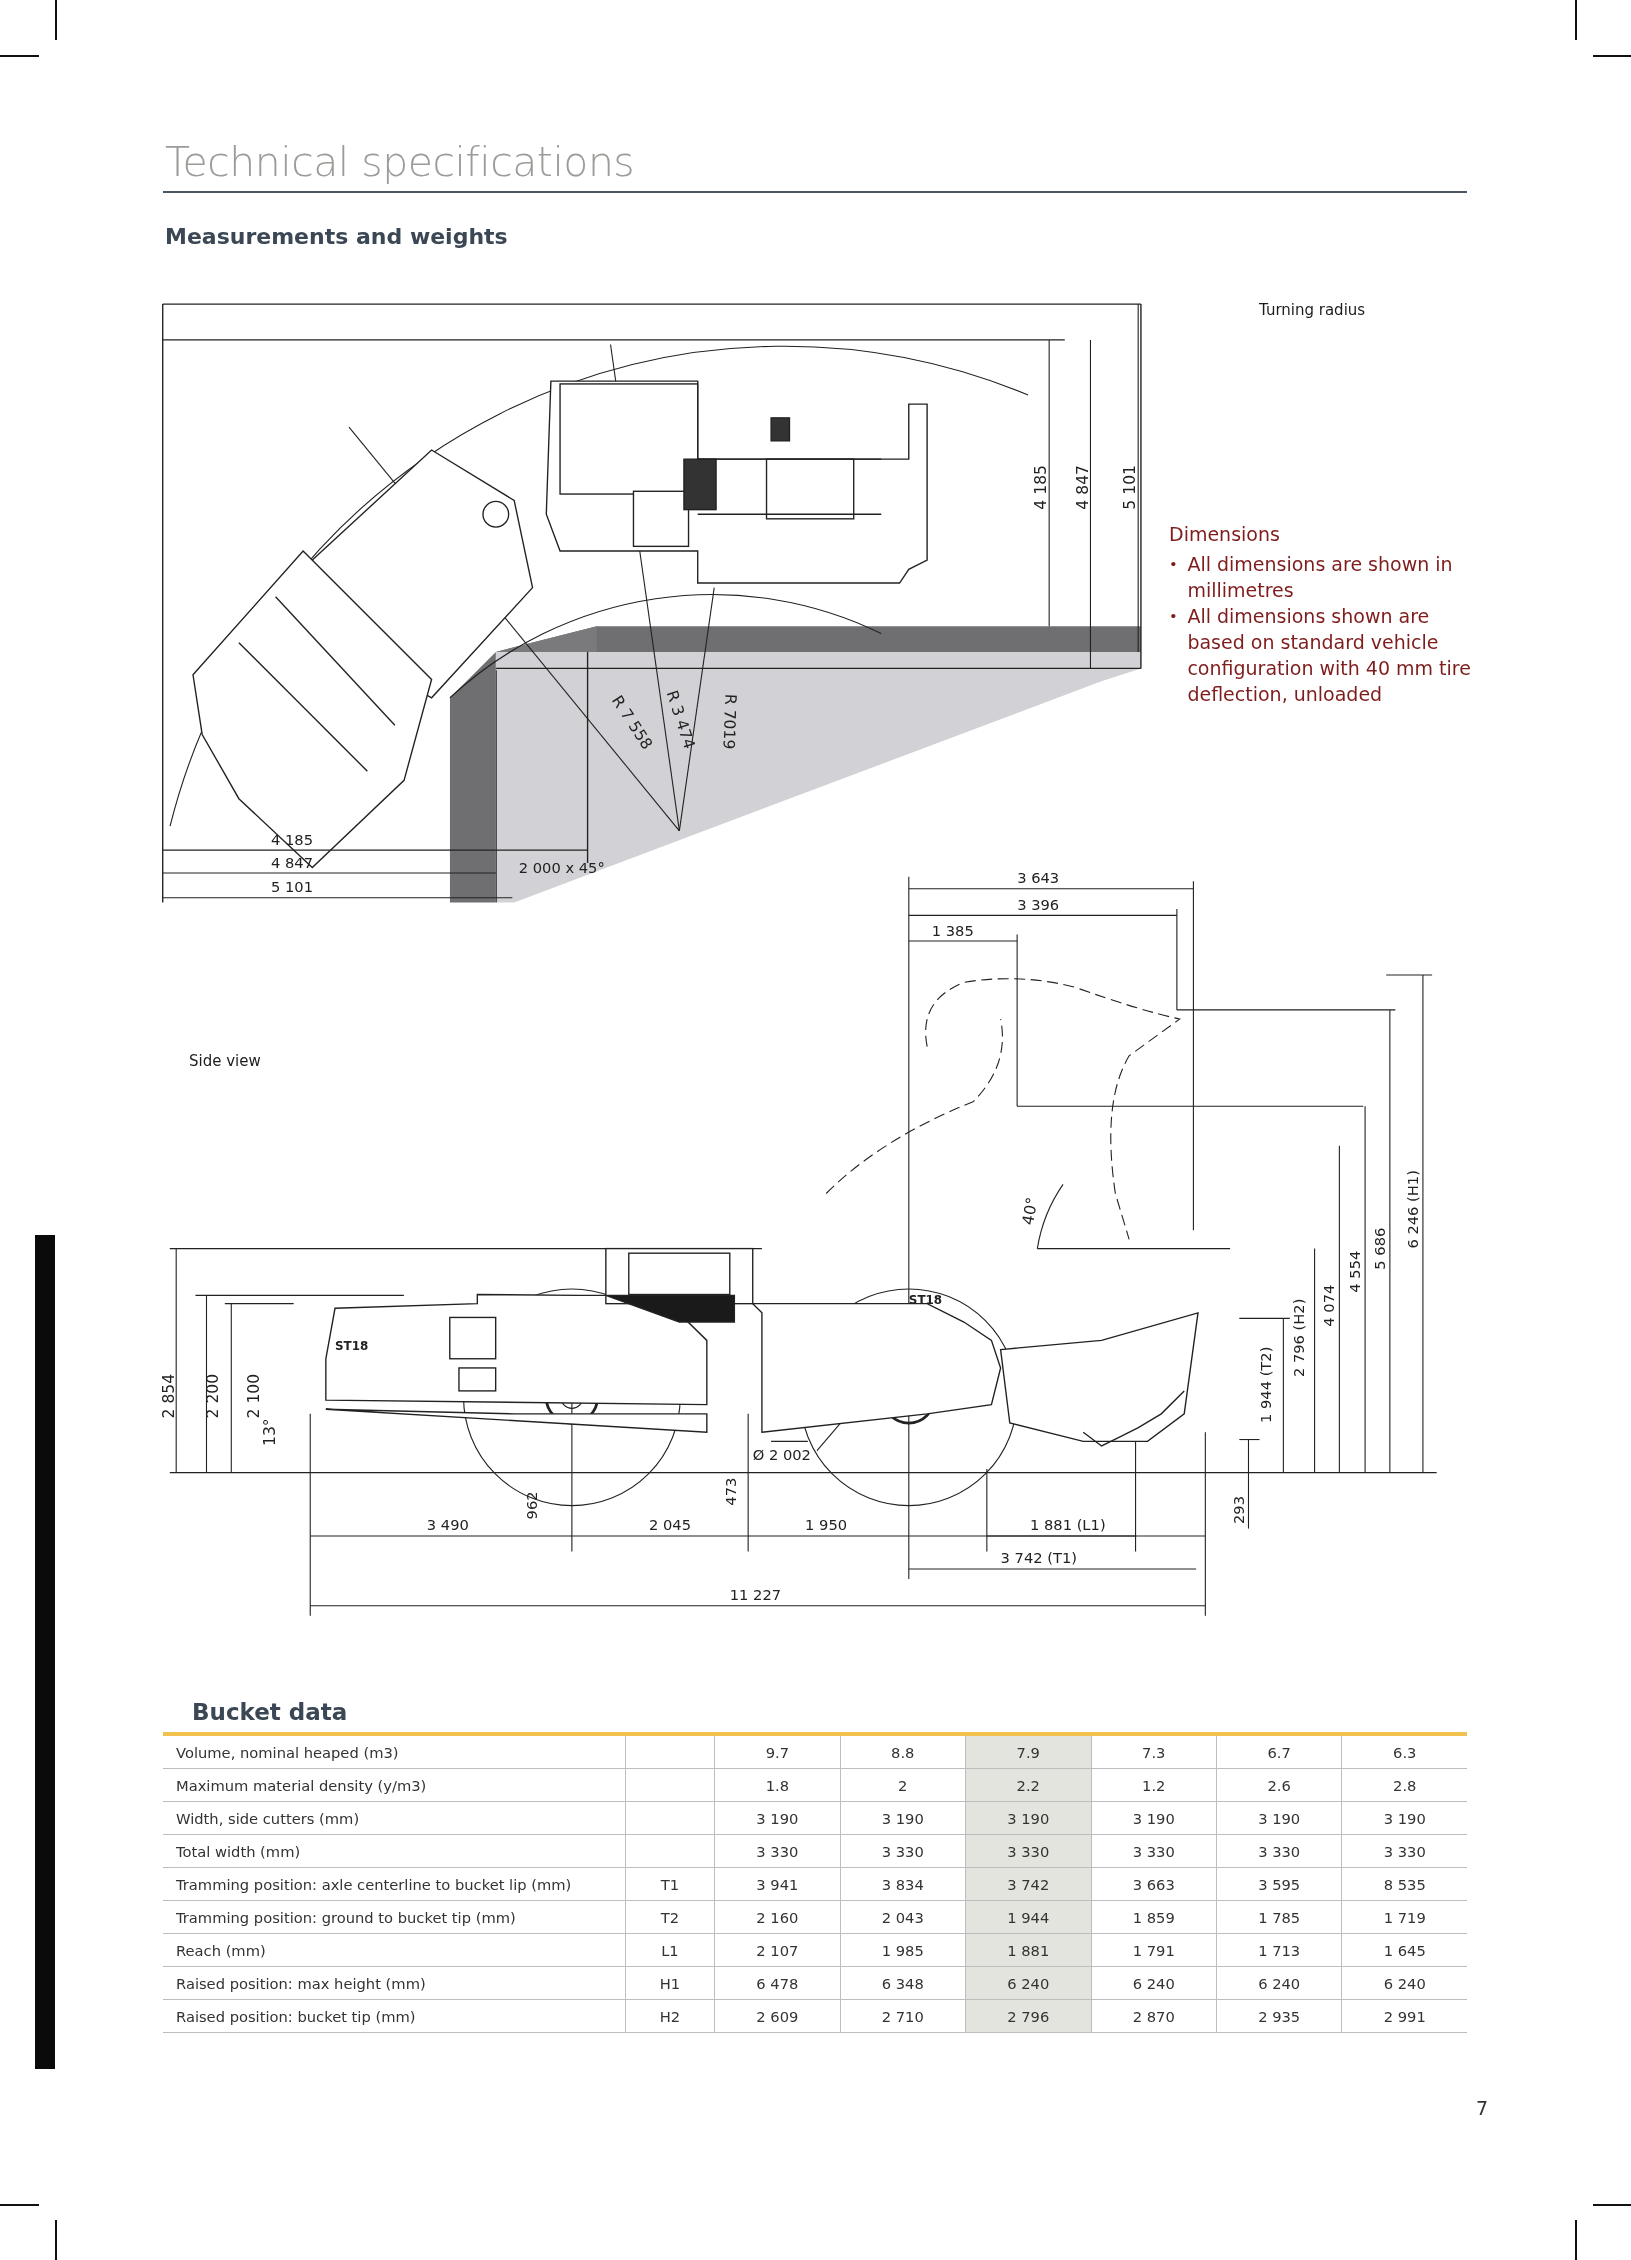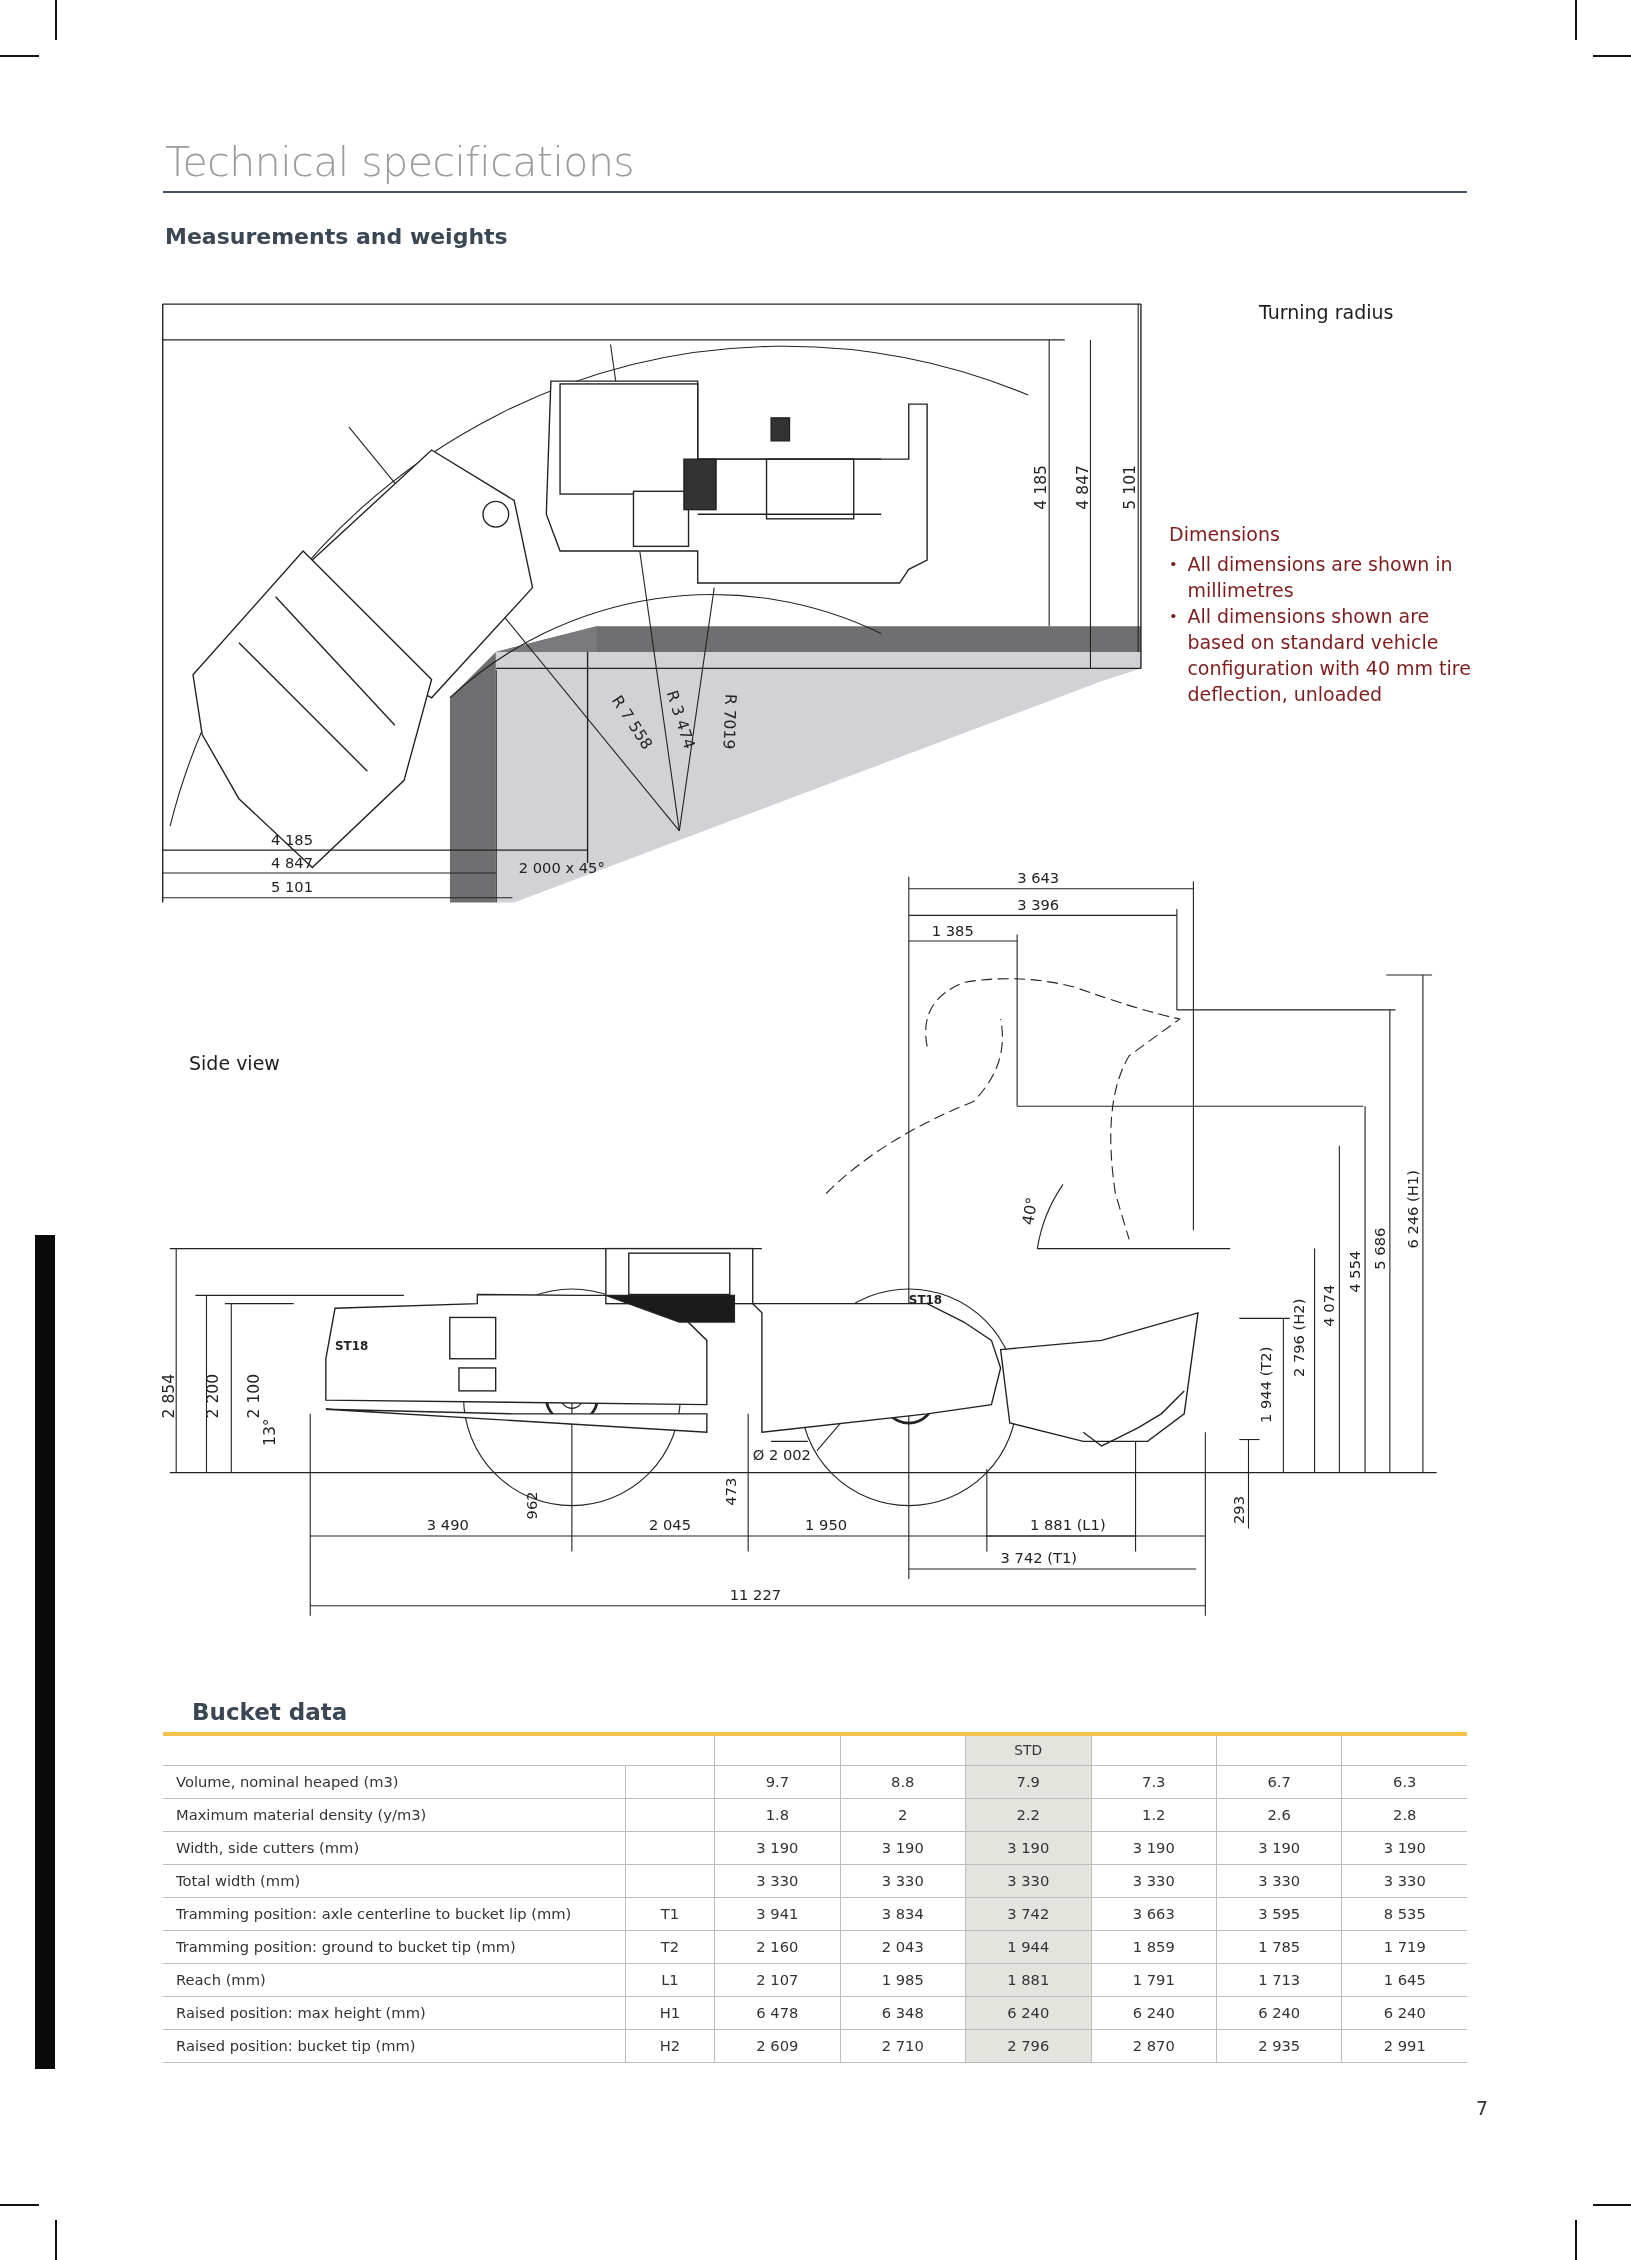--- a/index.html
+++ b/index.html
@@ -4,21 +4,21 @@
 <style>
   html, body { margin:0; padding:0; background:#ffffff; }
   body { width:1632px; height:2261px; position:relative; overflow:hidden;
          font-family:"DejaVu Sans", "Liberation Sans", sans-serif; color:#222; }
   .abs { position:absolute; }
   .crop { position:absolute; background:#111; }
   .page-title { left:165px; top:138px; font-size:41px; color:#9b9b98; font-weight:300; letter-spacing:-0.5px; font-family:"DejaVu Sans", sans-serif; }
   .title-rule { left:163px; top:191px; width:1304px; height:1.8px; background:#4a5561; }
   .section-h { font-weight:bold; color:#3b4754; font-family:"DejaVu Sans", sans-serif;text-align:center; }
   .mw { left:165px; top:224px; font-size:22px; }
-  .label-text { font-size:19px; color:#1d1d1d; }
+  .label-text { font-size:15px; color:#1d1d1d; }
   .dims-block { left:1169px; top:521px; width:303px; font-size:19px; line-height:26px; color:#7f1d1d; }
   .dims-block ul { margin:3.7px 0 0 0; padding:0; list-style:none; }
   .dims-block li { position:relative; padding-left:18.4px; }
   .dims-block li::before { content:"•"; position:absolute; left:0; top:0; font-size:14.7px; }
   svg text { font-family:"DejaVu Sans", sans-serif; fill:#222; }
   .bucket-h { left:192px; top:1699px; font-size:23px; }
   .yellow-rule { left:163px; top:1732px; width:1304px; height:3.7px; background:#f2c14e; }
   table.bucket { position:absolute; left:163px; top:1736px; width:1304px; border-collapse:collapse; font-size:14.7px; color:#333; font-family:"DejaVu Sans", sans-serif; }
   table.bucket td { border-bottom:1.8px solid #bdbdbd; height:32px; padding:0; text-align:center; }
   table.bucket td.lbl { text-align:left; padding-left:13px; width:447px; border-right:1.8px solid #bdbdbd; }
@@ -221,30 +221,20 @@
   <text x="1122" y="1667" font-size="16">1 881 (L1)</text>
   <text x="1090" y="1703" font-size="16">3 742 (T1)</text>
   <text x="795" y="1743" font-size="16">11 227</text>
 </svg>
 
 <div class="abs section-h bucket-h">Bucket data</div>
 <div class="abs yellow-rule"></div>
 
 <table class="bucket">
   <tbody>
-    <tr class="head">
-      <td class="lbl blank" style="border-right:none;"></td>
-      <td class="code"></td>
-      <td class="val"></td>
-      <td class="val"></td>
-      <td class="val std">STD</td>
-      <td class="val"></td>
-      <td class="val"></td>
-      <td class="val"></td>
-    </tr>
     <tr>
       <td class="lbl">Volume, nominal heaped (m3)</td>
       <td class="code"></td>
       <td class="val">9.7</td>
       <td class="val">8.8</td>
       <td class="val std">7.9</td>
       <td class="val">7.3</td>
       <td class="val">6.7</td>
       <td class="val">6.3</td>
     </tr>

